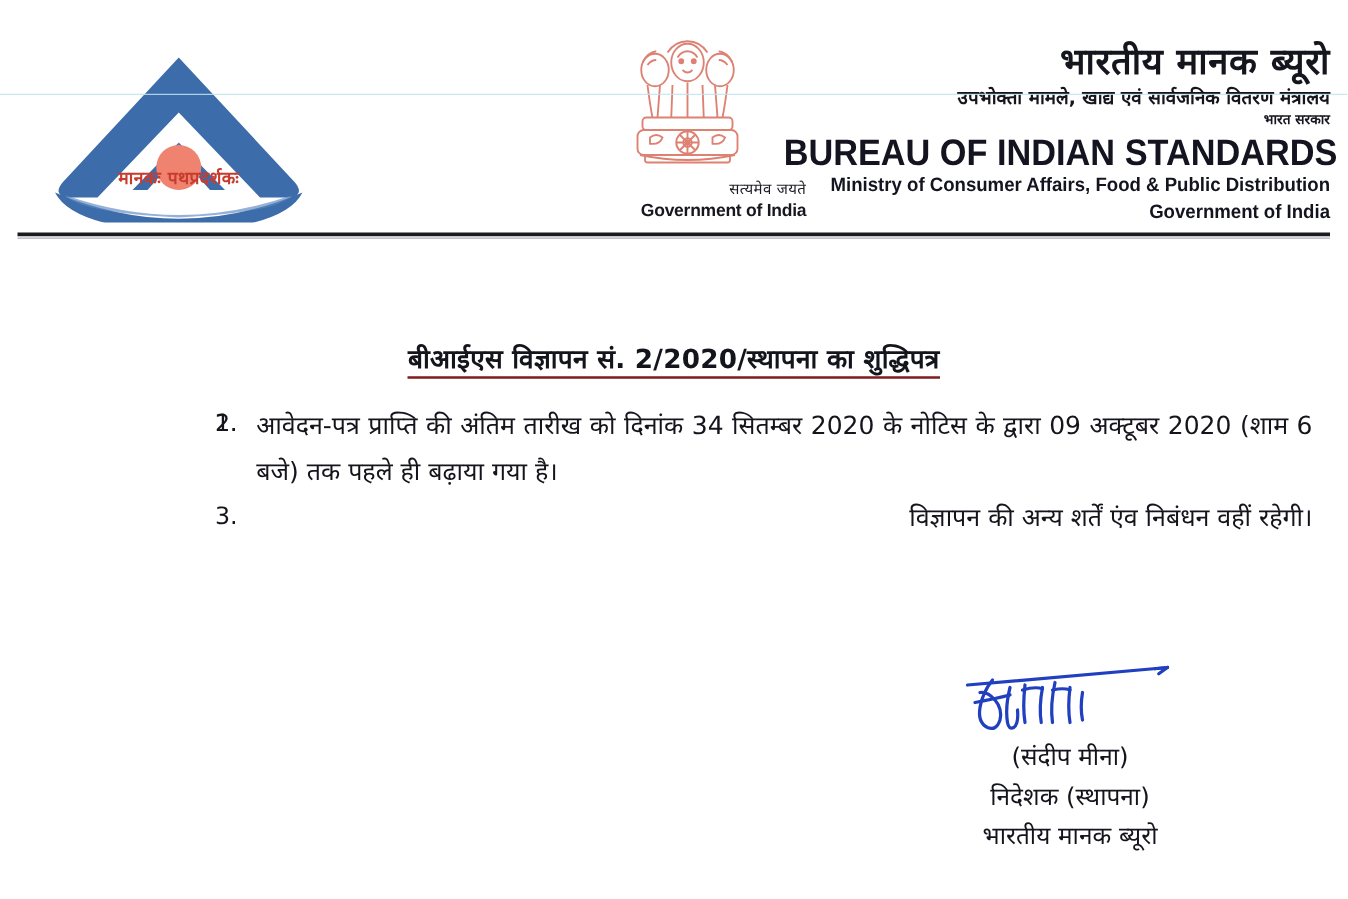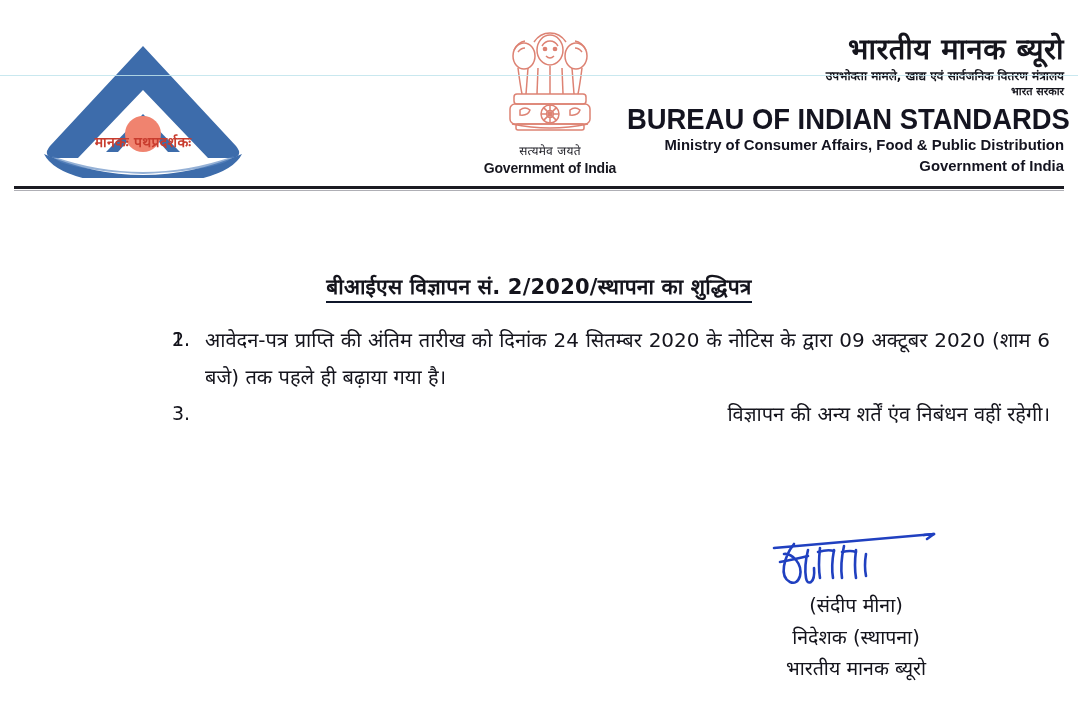--- a/index.html
+++ b/index.html
@@ -45,21 +45,21 @@
     height: 150px;
   }
   .bis-logo svg { display: block; }
 
   
   .emblem-block {
     position: absolute;
     left: 455px;
     top: 28px;
     width: 190px;
-    text-align: center;
+    text-align: right;
   }
   .emblem-block svg { display: block; margin: 0 auto; }
   .satyamev {
     font-family: "DejaVu Sans", sans-serif;
     font-size: 12px;
     color: #1a1a22;
     margin-top: -2px;
     letter-spacing: .3px;
   }
   .goi-small {
@@ -83,21 +83,21 @@
     font-family: "DejaVu Sans", sans-serif;
     font-size: 29px;
     font-weight: bold;
     line-height: 1.08;
     color: #15151d;
     letter-spacing: .5px;
     white-space: nowrap;
   }
   .org-hi-sub {
     font-family: "DejaVu Sans", sans-serif;
-    font-size: 12px;
+    font-size: 15px;
     font-weight: bold;
     line-height: 1.35;
     color: #15151d;
     margin-top: 3px;
     white-space: nowrap;
   }
   .org-hi-sub2 {
     font-family: "DejaVu Sans", sans-serif;
     font-size: 11px;
     font-weight: bold;
@@ -156,21 +156,21 @@
   .doc-title {
     text-align: center;
     font-family: "DejaVu Sans", sans-serif;
     font-size: 21px;
     font-weight: bold;
     color: #14141c;
     margin-top: 72px;
     letter-spacing: .2px;
   }
   .doc-title span {
-    border-bottom: 2px solid #0f172a;
+    border-bottom: 2px solid #7f1d1d;
     padding-bottom: 2px;
   }
 
   .clauses {
     margin: 22px 0 0 0;
     padding: 0;
     list-style: none;
     font-family: "DejaVu Sans", sans-serif;
     font-size: 20px;
     line-height: 1.85;
@@ -307,21 +307,21 @@
   </div>
 
   <ol class="clauses">
 
     <li class="clause">
       <span class="clause-num">1.</span>
     </li>
 
     <li class="clause">
       <span class="clause-num">2.</span>
-      <div class="clause-text">आवेदन-पत्र प्राप्ति की अंतिम तारीख को दिनांक 24 सितम्बर 2020 के नोटिस के द्वारा 09 अक्टूबर 2020 (शाम 6 बजे) तक पहले ही बढ़ाया गया है।</div>
+      <div class="clause-text">आवेदन-पत्र प्राप्ति की अंतिम तारीख को दिनांक 34 सितम्बर 2020 के नोटिस के द्वारा 09 अक्टूबर 2020 (शाम 6 बजे) तक पहले ही बढ़ाया गया है।</div>
     </li>
 
     <li class="clause">
       <span class="clause-num">3.</span>
       <div class="clause-text nojustify">विज्ञापन की अन्य शर्तें एंव निबंधन वहीं रहेगी।</div>
     </li>
 
   </ol>
 </div>
 

